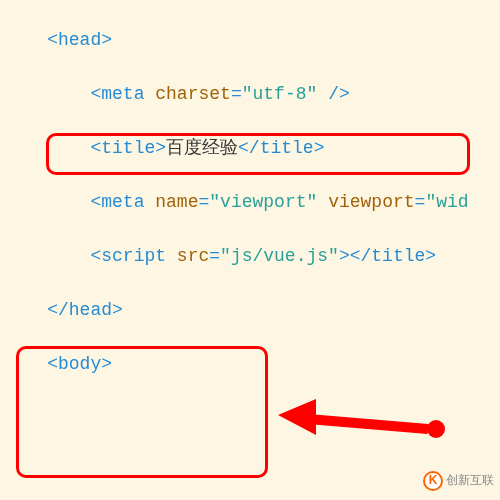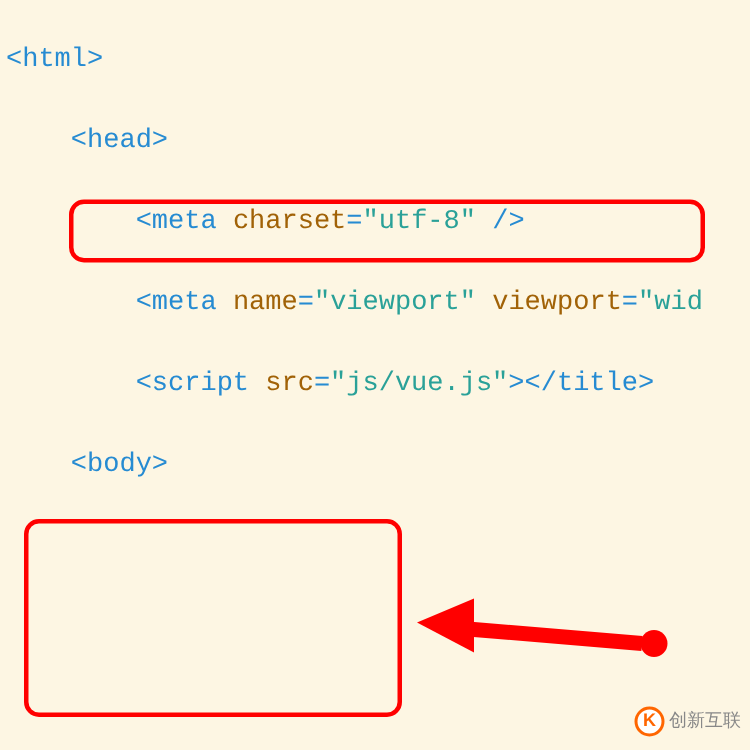--- a/index.html
+++ b/index.html
@@ -49,25 +49,26 @@
   border-radius: 50%;
   display: flex; align-items: center; justify-content: center;
   font-weight: bold; color: #f60; font-size: 12px;
   background: #fff;
 }
 </style>
 </head>
 <body>
 
 <div class="code">
-<div class="line"><span class="tag">&lt;html&gt;</span></div>
 <div class="line">    <span class="tag">&lt;head&gt;</span></div>
 <div class="line">        <span class="tag">&lt;<span>meta</span> </span><span class="attr">charset</span><span class="tag">=</span><span class="val">"utf-8"</span><span class="tag"> /&gt;</span></div>
+<div class="line">        <span class="tag">&lt;title&gt;</span><span class="text">百度经验</span><span class="tag">&lt;/title&gt;</span></div>
 <div class="line">        <span class="tag">&lt;<span>meta</span> </span><span class="attr">name</span><span class="tag">=</span><span class="val">"viewport"</span><span class="tag"> </span><span class="attr">viewport</span><span class="tag">=</span><span class="val">"wid</span></div>
 <div class="line">        <span class="tag">&lt;script </span><span class="attr">src</span><span class="tag">=</span><span class="val">"js/vue.js"</span><span class="tag">&gt;</span><span class="tag">&lt;/<span>title</span><span>&gt;</span></span></div>
+<div class="line">    <span class="tag">&lt;/head&gt;</span></div>
 <div class="line">    <span class="tag">&lt;body&gt;</span></div>
 
 
 
 
 
 
 
 
 

